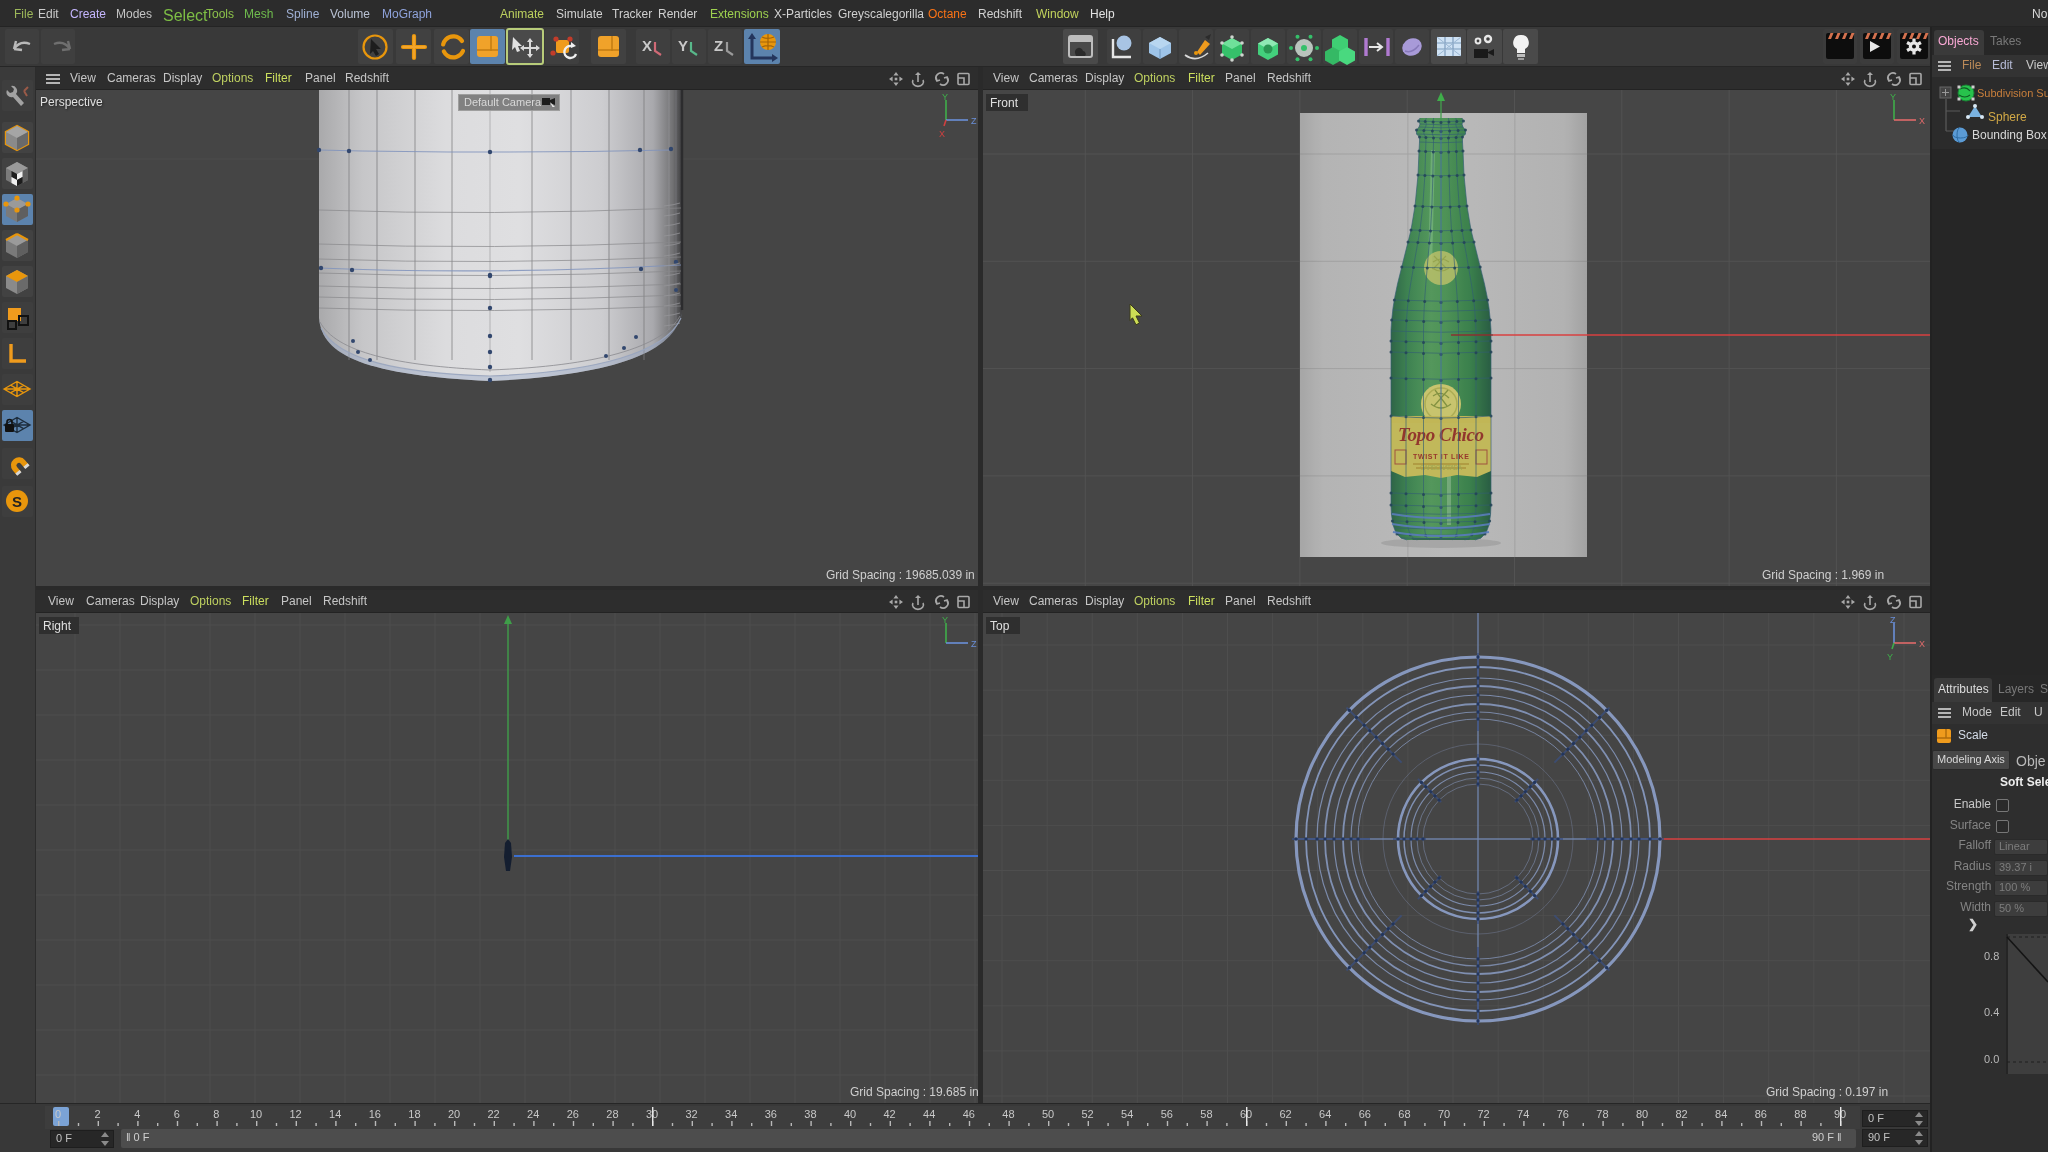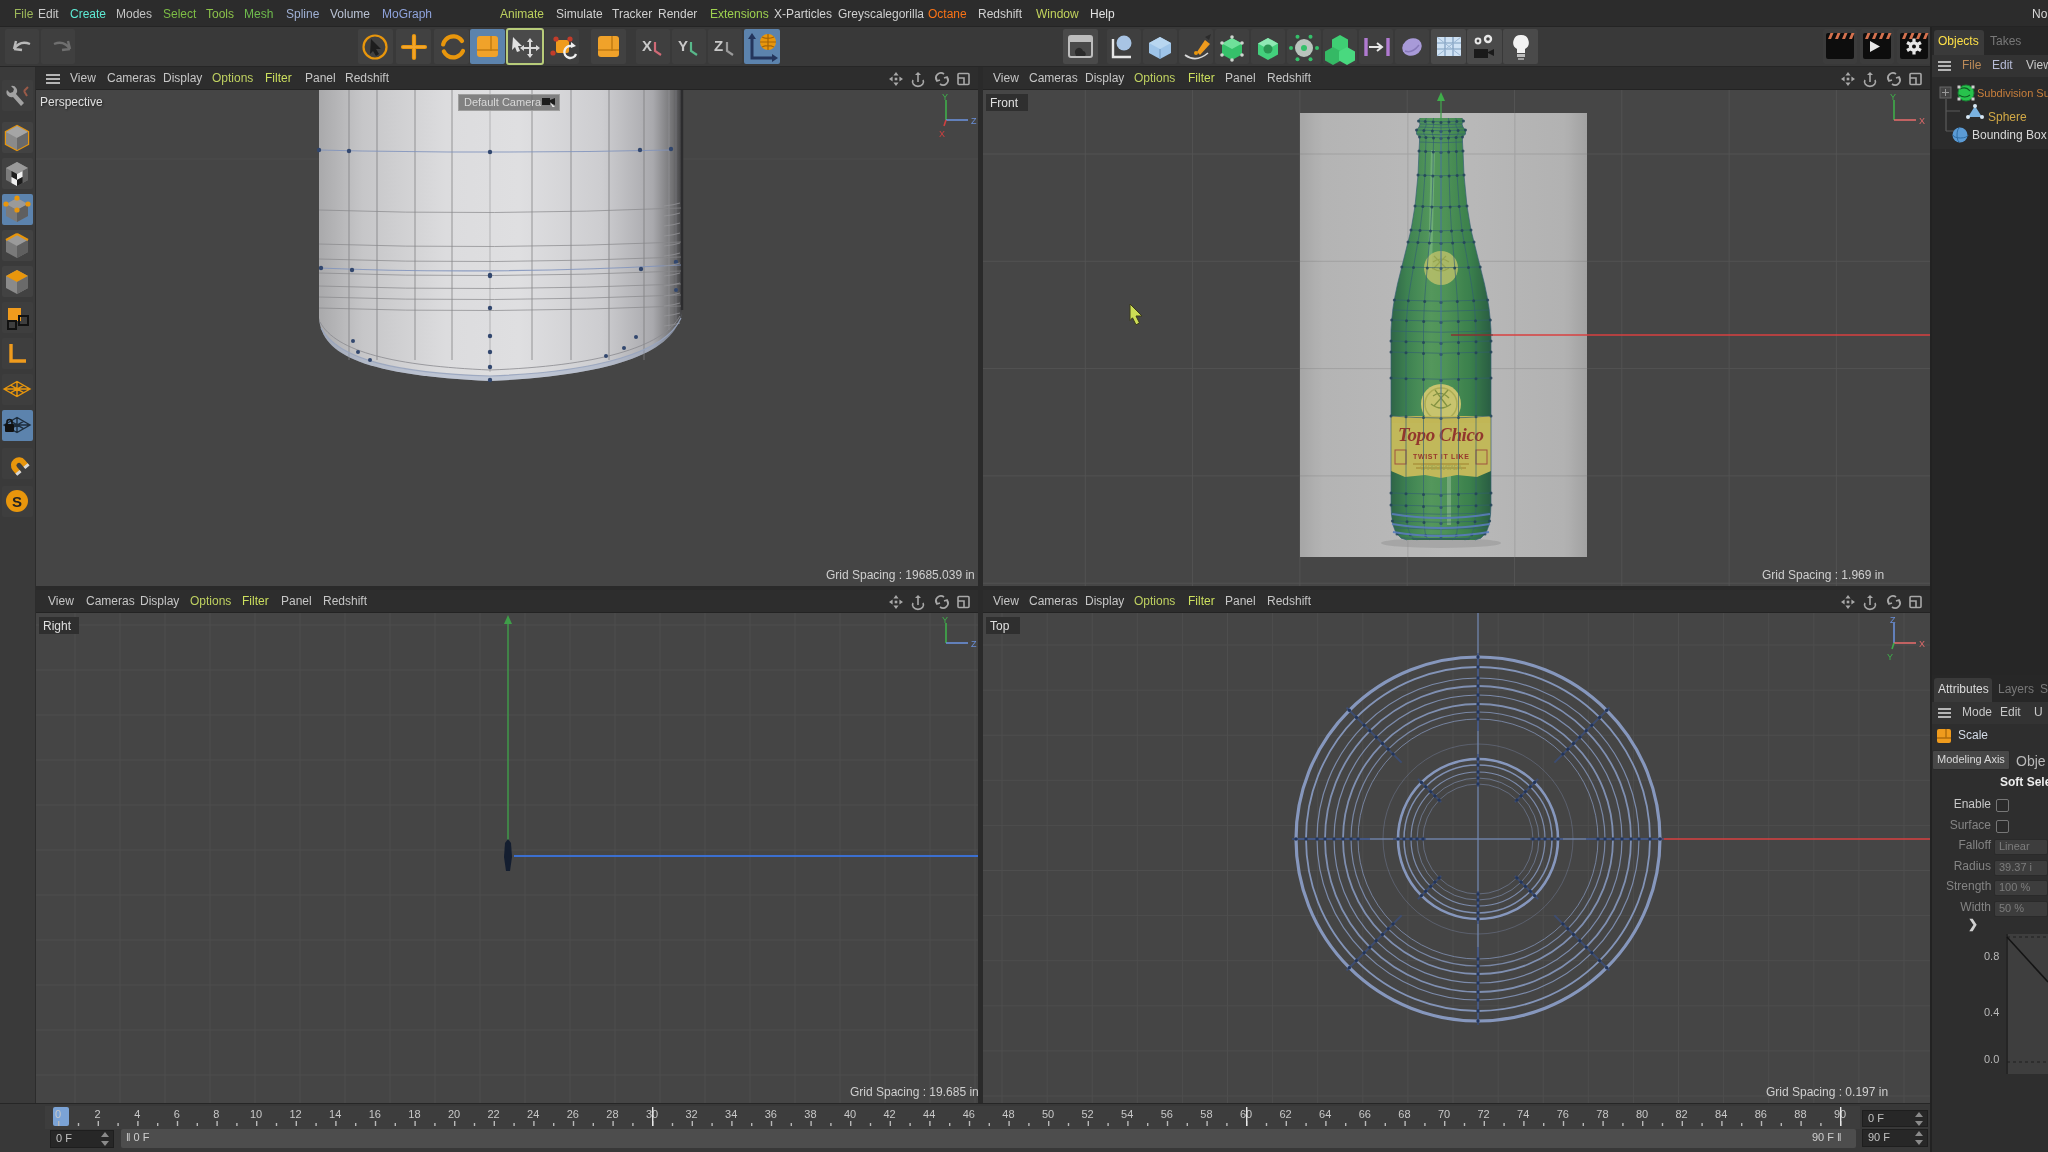--- a/index.html
+++ b/index.html
@@ -1,22 +1,22 @@
 <!DOCTYPE html>
 <html><head><meta charset="utf-8"><style>
 *{margin:0;padding:0;box-sizing:border-box;}
 html,body{width:2048px;height:1152px;overflow:hidden;background:#333;font-family:"Liberation Sans",sans-serif;}
 div{position:absolute;}
 </style></head><body>
 <div style="position:absolute;left:0px;top:0px;width:2048px;height:27px;background:#2c2c2c;border-bottom:1px solid #242424;"></div>
 <div style="position:absolute;left:14px;top:7px;color:#9db85a;font-size:12px;font-weight:400;white-space:nowrap;">File</div>
 <div style="position:absolute;left:38px;top:7px;color:#cbcbcb;font-size:12px;font-weight:400;white-space:nowrap;">Edit</div>
-<div style="position:absolute;left:70px;top:7px;color:#5eead4;font-size:12px;font-weight:400;white-space:nowrap;">Create</div>
+<div style="position:absolute;left:70px;top:7px;color:#c4b5fd;font-size:12px;font-weight:400;white-space:nowrap;">Create</div>
 <div style="position:absolute;left:116px;top:7px;color:#c4c4c4;font-size:12px;font-weight:400;white-space:nowrap;">Modes</div>
-<div style="position:absolute;left:163px;top:7px;color:#7dbd45;font-size:12px;font-weight:400;white-space:nowrap;">Select</div>
+<div style="position:absolute;left:163px;top:7px;color:#7dbd45;font-size:16px;font-weight:400;white-space:nowrap;">Select</div>
 <div style="position:absolute;left:206px;top:7px;color:#8cc24a;font-size:12px;font-weight:400;white-space:nowrap;">Tools</div>
 <div style="position:absolute;left:244px;top:7px;color:#6fbc4d;font-size:12px;font-weight:400;white-space:nowrap;">Mesh</div>
 <div style="position:absolute;left:286px;top:7px;color:#9fb0d4;font-size:12px;font-weight:400;white-space:nowrap;">Spline</div>
 <div style="position:absolute;left:330px;top:7px;color:#b9c2d4;font-size:12px;font-weight:400;white-space:nowrap;">Volume</div>
 <div style="position:absolute;left:382px;top:7px;color:#8fa3dc;font-size:12px;font-weight:400;white-space:nowrap;">MoGraph</div>
 <div style="position:absolute;left:440px;top:7px;color:#d3cc76;font-size:12px;font-weight:400;white-space:nowrap;margin-top:36px;">Character</div>
 <div style="position:absolute;left:500px;top:7px;color:#bcd05e;font-size:12px;font-weight:400;white-space:nowrap;">Animate</div>
 <div style="position:absolute;left:556px;top:7px;color:#d2d2d2;font-size:12px;font-weight:400;white-space:nowrap;">Simulate</div>
 <div style="position:absolute;left:612px;top:7px;color:#d0d0d0;font-size:12px;font-weight:400;white-space:nowrap;">Tracker</div>
 <div style="position:absolute;left:658px;top:7px;color:#d0d0d0;font-size:12px;font-weight:400;white-space:nowrap;">Render</div>
@@ -1001,21 +1001,21 @@
     <path d="M5 0 l4 5 h-8 z M5 14 l4 -5 h-8 z" fill="#8a8a8a"></path>
   </svg>
 <div style="position:absolute;left:1862px;top:1129px;width:66px;height:18px;background:#272727;border:1px solid #1e1e1e;"></div>
 <div style="position:absolute;left:1868px;top:1131px;color:#c2c2c2;font-size:11px;font-weight:400;white-space:nowrap;">90 F</div>
 <svg style="position:absolute;left:1914px;top:1131px" width="10" height="14">
     <path d="M5 0 l4 5 h-8 z M5 14 l4 -5 h-8 z" fill="#8a8a8a"></path>
   </svg>
 <div style="position:absolute;left:1930px;top:27px;width:118px;height:1125px;background:#2e2e2e;border-left:2px solid #222;"></div>
 <div style="position:absolute;left:1932px;top:27px;width:116px;height:28px;background:#272727;"></div>
 <div style="position:absolute;left:1934px;top:30px;width:50px;height:25px;background:#3a3a3a;border-radius:3px 3px 0 0;"></div>
-<div style="position:absolute;left:1938px;top:34px;color:#fde047;font-size:12px;font-weight:400;white-space:nowrap;">Objects</div>
+<div style="position:absolute;left:1938px;top:34px;color:#f9a8d4;font-size:12px;font-weight:400;white-space:nowrap;">Objects</div>
 <div style="position:absolute;left:1990px;top:34px;color:#787878;font-size:12px;font-weight:400;white-space:nowrap;">Takes</div>
 <div style="position:absolute;left:1932px;top:55px;width:116px;height:22px;background:#333333;"></div>
 <div style="position:absolute;left:1938px;top:61px;width:13px;height:2px;background:#b5b5b5;box-shadow:0 4px 0 #b5b5b5,0 8px 0 #b5b5b5;"></div>
 <div style="position:absolute;left:1962px;top:58px;color:#bb8a58;font-size:12px;font-weight:400;white-space:nowrap;">File</div>
 <div style="position:absolute;left:1992px;top:58px;color:#b8bdd8;font-size:12px;font-weight:400;white-space:nowrap;">Edit</div>
 <div style="position:absolute;left:2026px;top:58px;color:#c8c8c8;font-size:12px;font-weight:400;white-space:nowrap;">View</div>
 <div style="position:absolute;left:1932px;top:77px;width:116px;height:72px;background:#2b2b2b;"></div>
 <svg style="position:absolute;left:1932px;top:77px" width="116" height="72" viewBox="0 0 116 72">
     <path d="M14 22 v32 M14 34 h14 M14 54 h8" stroke="#5a5a5a" stroke-width="1.2" fill="none"></path>
     <rect x="8" y="10" width="11" height="11" fill="#444" stroke="#666"></rect>

